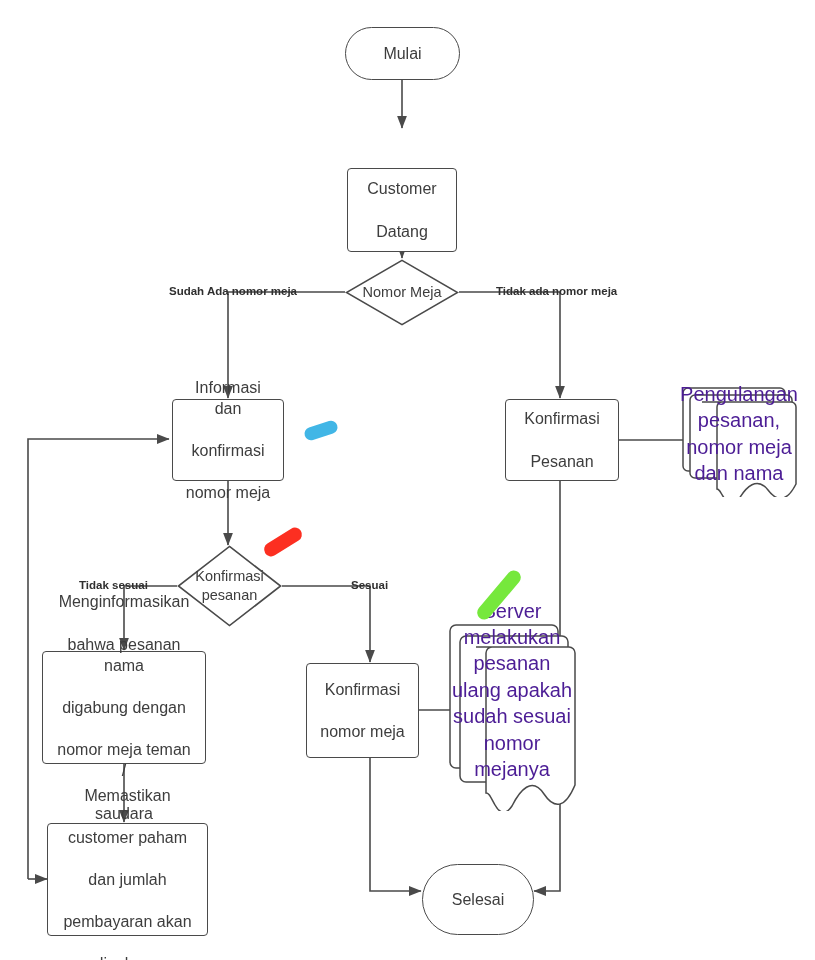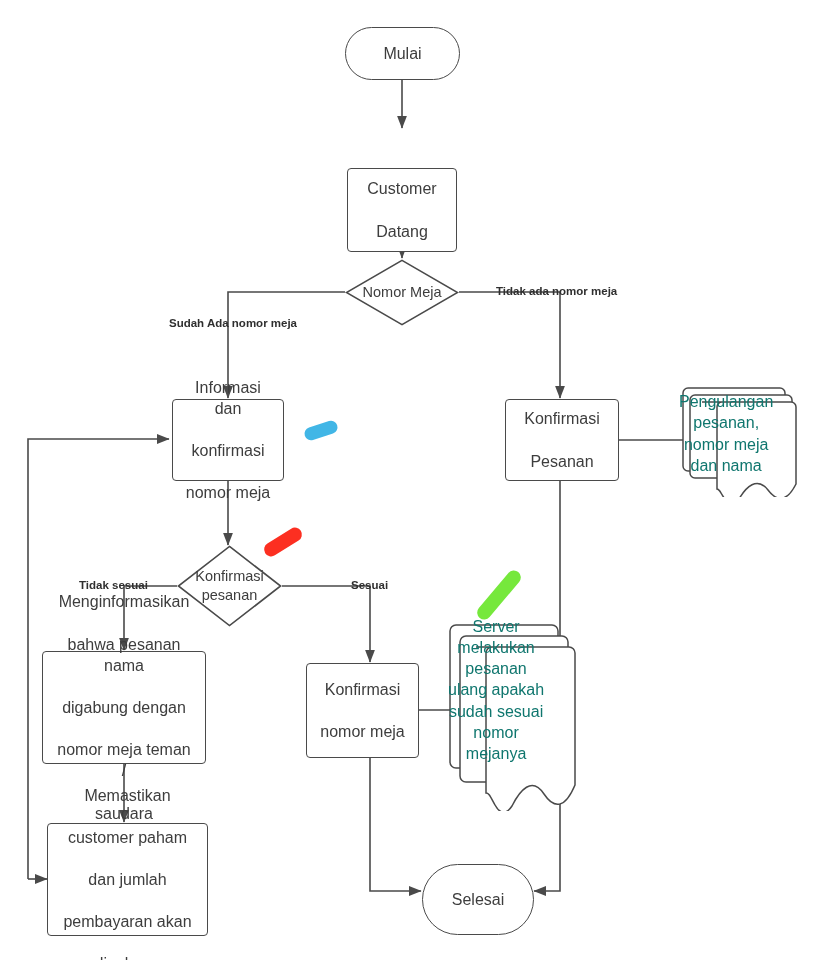--- a/index.html
+++ b/index.html
@@ -17,22 +17,22 @@
   .diamond{position:absolute;}
   .diamond .dlabel{position:absolute;left:0;top:0;width:100%;height:100%;
         display:flex;align-items:center;justify-content:center;text-align:center;
         color:#3d3d3d;font-size:14.5px;line-height:1.32;pointer-events:none;}
 
   .edge-label{position:absolute;color:#2f2f2f;font-size:11.5px;font-weight:bold;
         white-space:nowrap;}
 
   .docstack{position:absolute;}
   .docstack .dtext{position:absolute;left:0;top:0;width:100%;height:100%;
-        display:flex;align-items:center;text-align:center;
-        color:#0f766e;font-size:16px;line-height:1.32;pointer-events:none;}
+        display:flex;align-items:center;justify-content:center;text-align:center;
+        color:#4c1d95;font-size:20px;line-height:1.32;pointer-events:none;}
 
   .mark{position:absolute;border-radius:999px;}
 </style>
 </head>
 <body>
 
 <div id="canvas">
 
   <svg id="wires" viewBox="0 0 815 960" xmlns="http://www.w3.org/2000/svg">
     <defs>
@@ -83,21 +83,21 @@
     </span>
   </div>
 
   <div class="diamond" style="left:345px;top:259px;width:114px;height:67px;">
     <svg width="114" height="67" viewBox="0 0 114 67">
       <polygon points="57,1.4 112.6,33.5 57,65.6 1.4,33.5" fill="#ffffff" stroke="#4a4a4a" stroke-width="1.6"></polygon>
     </svg>
     <div class="dlabel">Nomor Meja</div>
   </div>
 
-  <div class="edge-label" style="left:169px;top:285px;margin-top:32px;">Sudah Ada nomor meja</div>
+  <div class="edge-label" style="left:169px;top:285px;">Sudah Ada nomor meja</div>
 
   <div class="edge-label" style="left:496px;top:285px;">Tidak ada nomor meja</div>
 
   <div class="node rect" style="left:172px;top:399px;width:112px;height:82px;">
     <span>
       <span>Informasi dan</span><br>
       <span>konfirmasi</span><br>
       <span>nomor meja</span>
     </span>
   </div>

